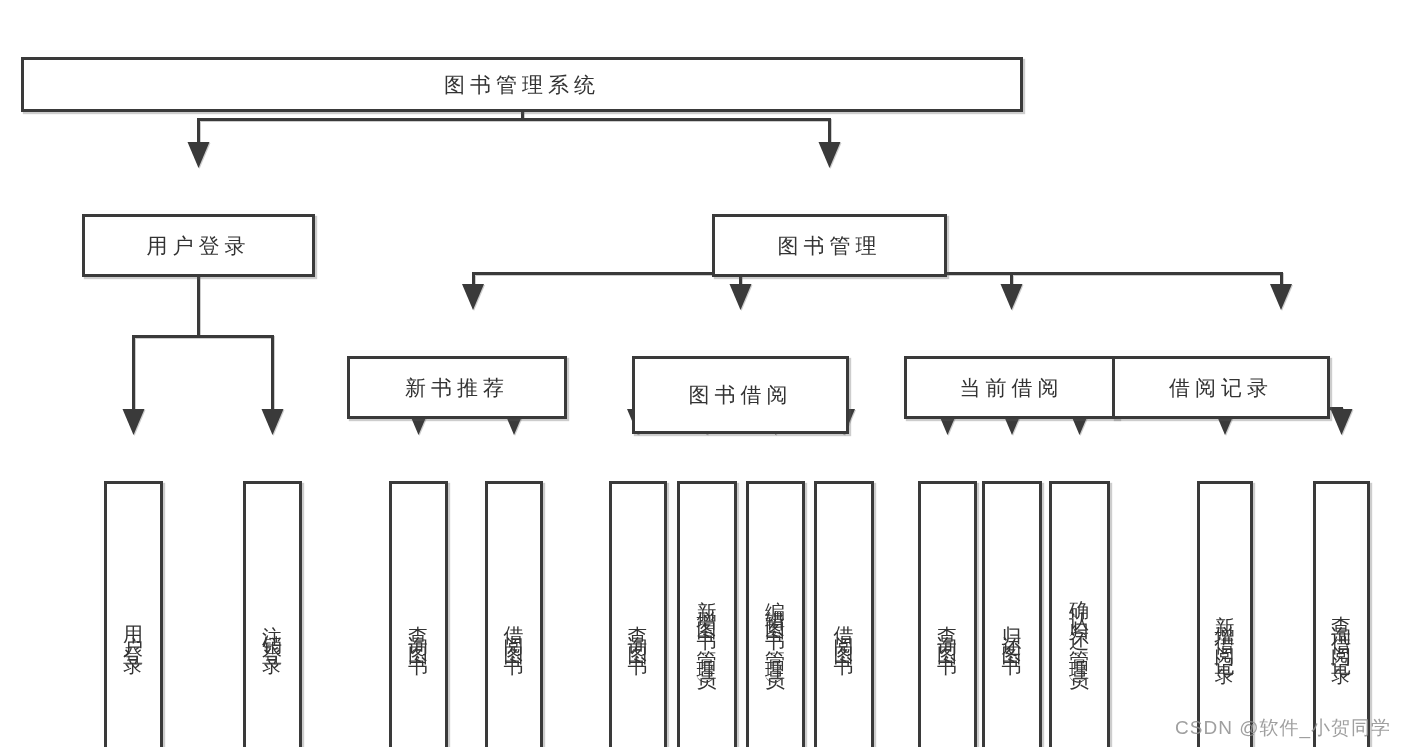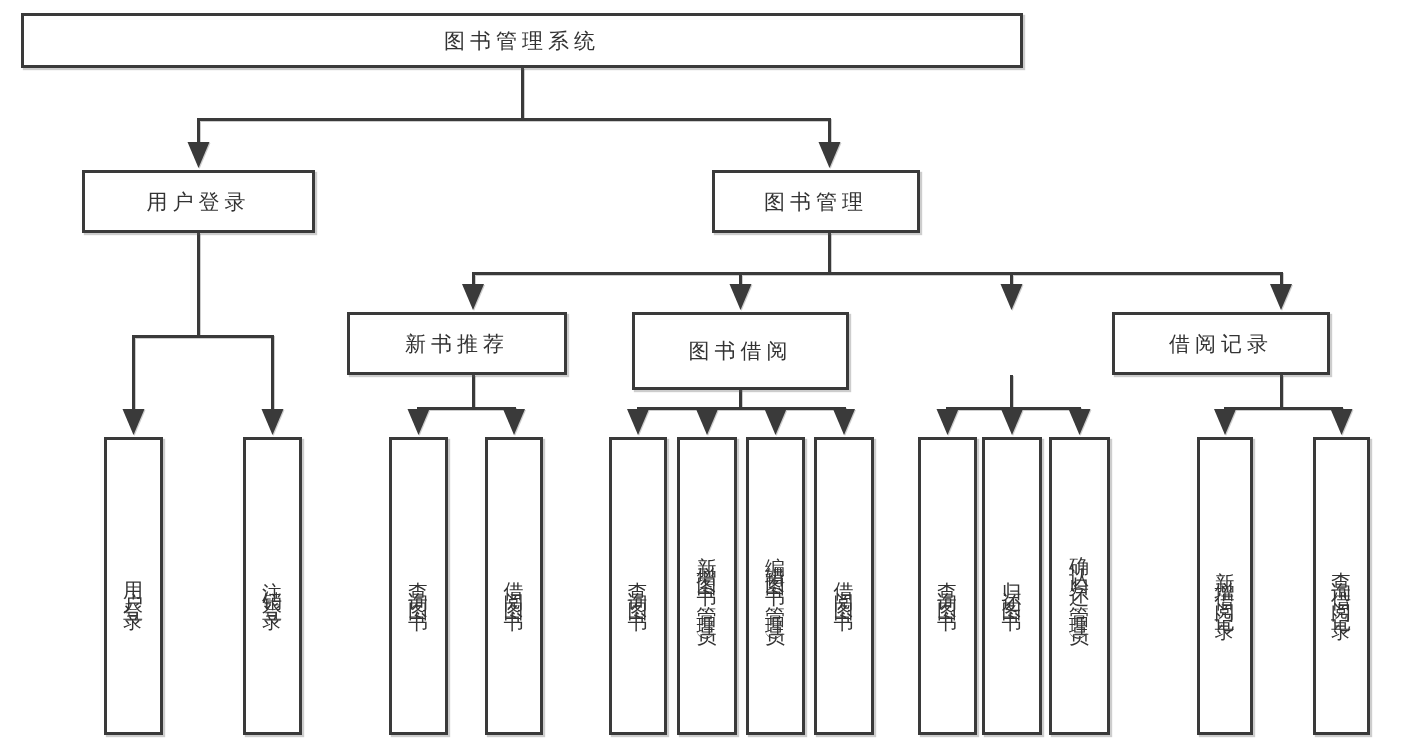--- a/index.html
+++ b/index.html
@@ -24,20 +24,21 @@
   .box {
     position: absolute;
     box-sizing: border-box;
     background: #ffffff;
     border: 3px solid #3a3a3a;
     display: flex;
     align-items: center;
     justify-content: center;
     color: #333333;
     box-shadow: 2px 2px 1px rgba(90,90,90,0.30);
+    margin-top: 44px;
   }
   .box.h .lbl {
     font-size: 21px;
     letter-spacing: 5px;
     white-space: nowrap;
   }
   .box.v .lbl {
     writing-mode: vertical-rl;
     font-size: 20px;
     letter-spacing: 10px;
@@ -104,29 +105,32 @@
     </g>
   </svg>
 
   <div class="box h" style="left:21px; top:13px; width:1002px; height:55px">
     <span class="lbl">图书管理系统</span>
   </div>
 
   <div class="box h" style="left:82px; top:170px; width:233px; height:63px">
     <span class="lbl">用户登录</span>
   </div>
-  <div class="box h" style="left:712px; top:170px; width:208px; height:63px">
+  <div class="box h" style="left:712px; top:170px; width:235px; height:63px">
     <span class="lbl">图书管理</span>
   </div>
 
   <div class="box h" style="left:347px; top:312px; width:220px; height:63px">
     <span class="lbl">新书推荐</span>
   </div>
   <div class="box h" style="left:632px; top:312px; width:217px; height:78px">
     <span class="lbl">图书借阅</span>
+  </div>
+  <div class="box h" style="left:904px; top:312px; width:215px; height:63px">
+    <span class="lbl">当前借阅</span>
   </div>
   <div class="box h" style="left:1112px; top:312px; width:218px; height:63px">
     <span class="lbl">借阅记录</span>
   </div>
 
   <div class="box v" style="left:104px; top:437px; width:59px; height:298px">
     <span class="lbl">用户登录</span>
   </div>
   <div class="box v" style="left:243px; top:437px; width:59px; height:298px">
     <span class="lbl">注销登录</span>
@@ -162,14 +166,15 @@
     <span class="lbl">确认归还（管理员）</span>
   </div>
 
   <div class="box v" style="left:1197px; top:437px; width:56px; height:298px">
     <span class="lbl">新增借阅记录</span>
   </div>
   <div class="box v" style="left:1313px; top:437px; width:57px; height:298px">
     <span class="lbl">查询借阅记录</span>
   </div>
 
+  <div class="watermark">CSDN @软件_小贺同学</div>
 
 </div>
 
 </body></html>

